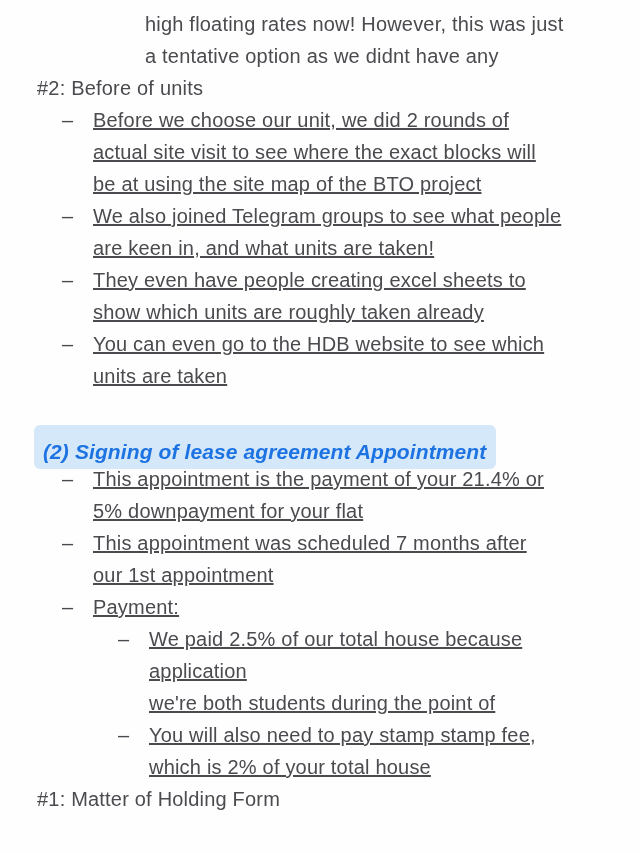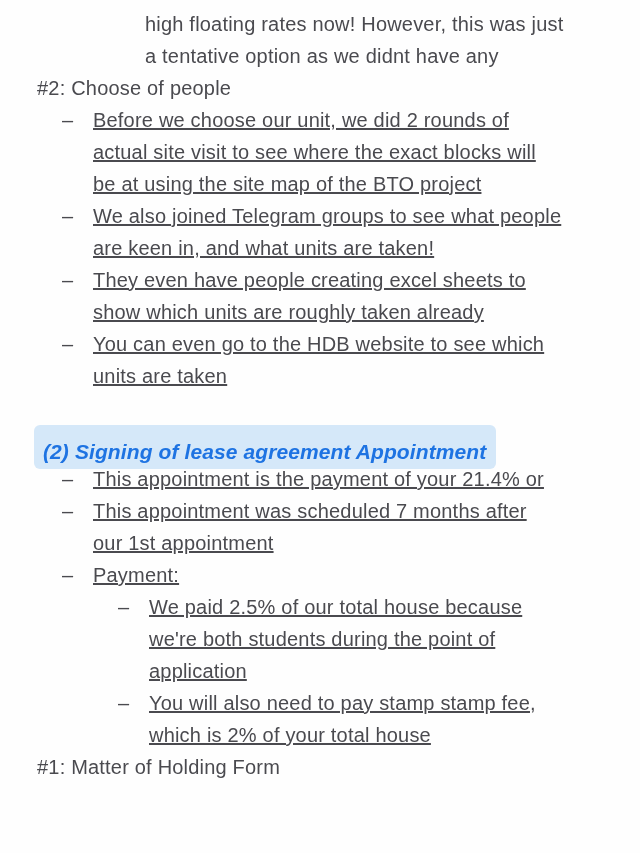--- a/index.html
+++ b/index.html
@@ -51,21 +51,21 @@
 </head>
 <body>
 
 <div class="doc">
 
   <div class="cont">
     <div class="line">high floating rates now! However, this was just</div>
     <div class="line">a tentative option as we didnt have any</div>
   </div>
 
-  <div class="line hline">#2: Choose of people</div>
+  <div class="line hline">#2: Before of units</div>
 
   <div class="bullet l1">
     <span class="dash">–</span>
     <div class="btext">
       <div class="line">Before we choose our unit, we did 2 rounds of</div>
       <div class="line">actual site visit to see where the exact blocks will</div>
       <div class="line">be at using the site map of the BTO project</div>
     </div>
   </div>
   <div class="bullet l1">
@@ -93,42 +93,43 @@
   <div class="blank"></div>
 
   <div class="hl-row">
     <span class="hl">(2) Signing of lease agreement Appointment</span>
   </div>
 
   <div class="bullet l1">
     <span class="dash">–</span>
     <div class="btext">
       <div class="line">This appointment is the payment of your 21.4% or</div>
+      <div class="line">5% downpayment for your flat</div>
     </div>
   </div>
   <div class="bullet l1">
     <span class="dash">–</span>
     <div class="btext">
       <div class="line">This appointment was scheduled 7 months after</div>
       <div class="line">our 1st appointment</div>
     </div>
   </div>
   <div class="bullet l1">
     <span class="dash">–</span>
     <div class="btext">
       <div class="line">Payment:</div>
     </div>
   </div>
 
   <div class="bullet l2">
     <span class="dash">–</span>
     <div class="btext">
       <div class="line">We paid 2.5% of our total house because</div>
+      <div class="line">application</div>
       <div class="line">we're both students during the point of</div>
-      <div class="line">application</div>
     </div>
   </div>
   <div class="bullet l2">
     <span class="dash">–</span>
     <div class="btext">
       <div class="line">You will also need to pay stamp stamp fee,</div>
       <div class="line">which is 2% of your total house</div>
     </div>
   </div>
 

